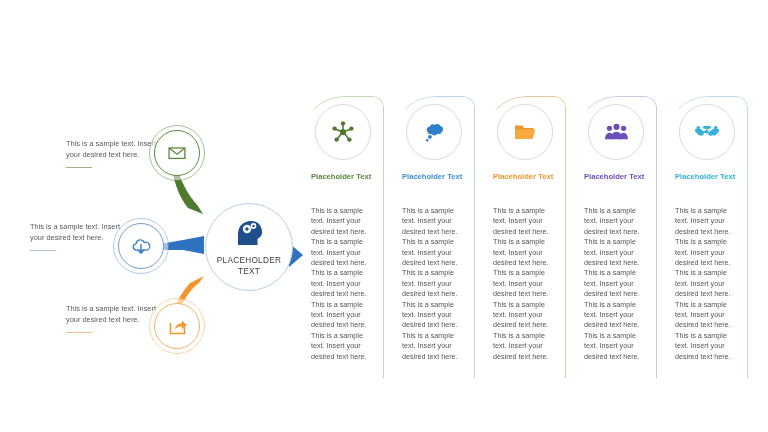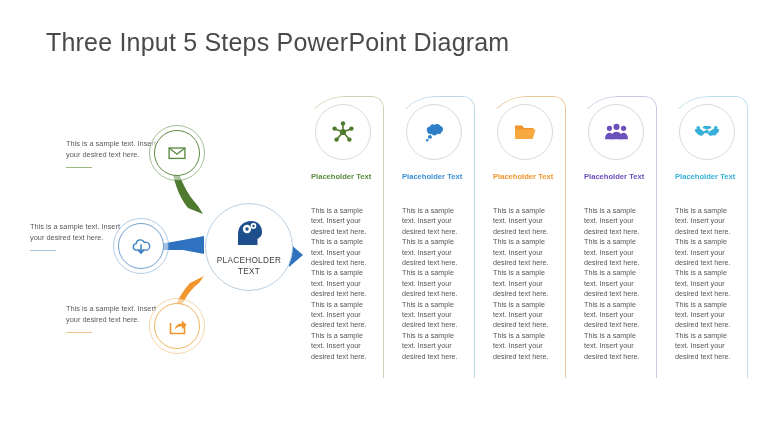--- a/index.html
+++ b/index.html
@@ -79,21 +79,20 @@
   .card-body{
     position:absolute;left:9px;top:110px;width:66px;
     font-size:7.2px;line-height:10.4px;color:#555;
   }
 </style>
 </head>
 <body>
 
 <div class="slide">
 
-  <div class="title">Three Input 5 Steps PowerPoint Diagram</div>
 
   <svg width="768" height="432" style="position:absolute;left:0;top:0;">
 
     <path d="M175,163 C181,180 186,193 198,206 L203,214 L188,208 C178,196 174,180 171,166 Z" fill="#4e7a2e"></path>
 
     <path d="M160,244 L183,240 L204,236 L204,254 L183,250 L160,250 Z" fill="#2f72bf"></path>
 
     <path d="M176,322 C181,305 186,293 199,283 L204,276 L190,283 C179,295 174,308 171,320 Z" fill="#f0962c"></path>
 
     <path d="M289,243 L303,255 L289,267 Z" fill="#2f72bf"></path>

